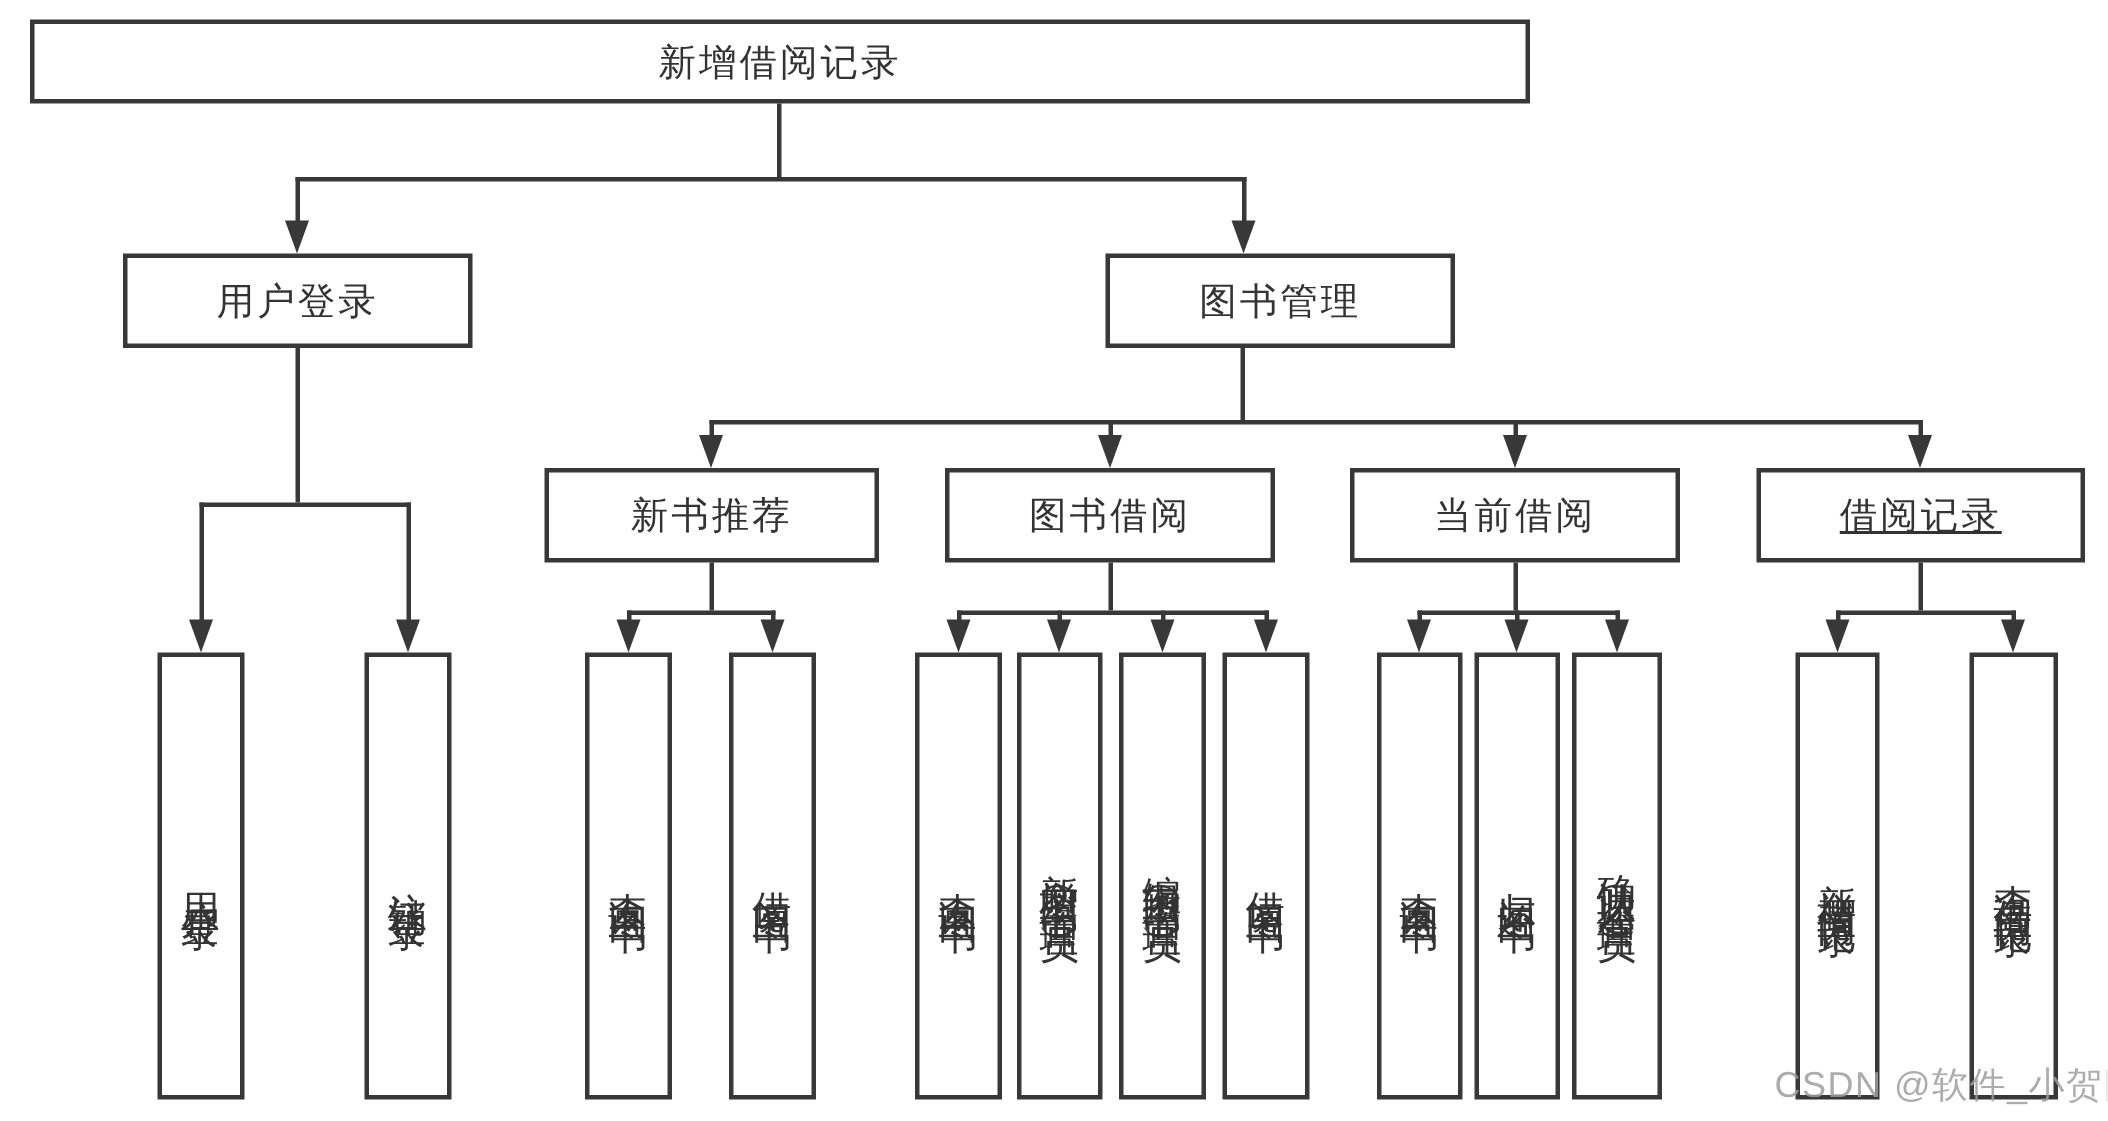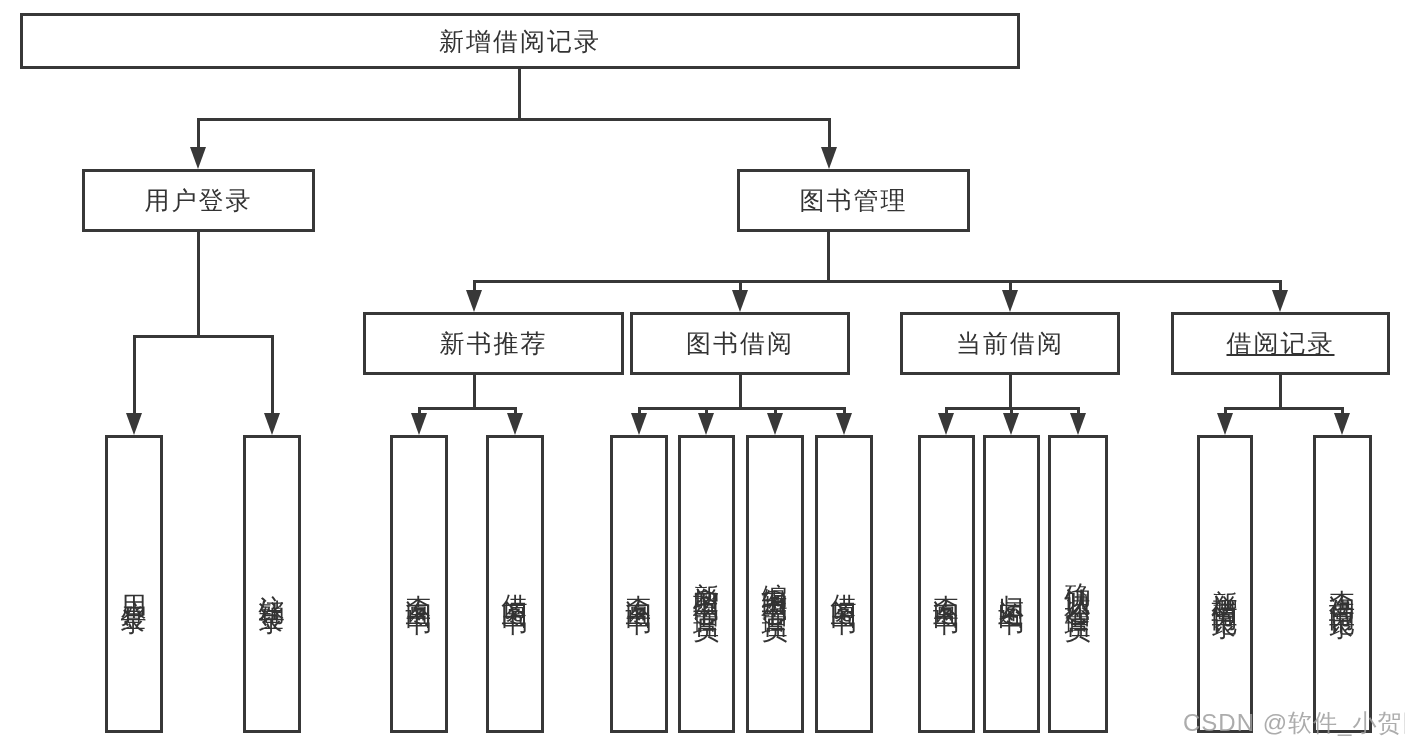--- a/index.html
+++ b/index.html
@@ -91,21 +91,21 @@
   <div class="hline" style="left:473px;top:280px;width:809px;"></div>
   <div class="stem" style="left:473px;top:280px;height:11px;"></div>
   <div class="tri" style="left:466px;top:290px;"></div>
   <div class="stem" style="left:739px;top:280px;height:11px;"></div>
   <div class="tri" style="left:732px;top:290px;"></div>
   <div class="stem" style="left:1009px;top:280px;height:11px;"></div>
   <div class="tri" style="left:1002px;top:290px;"></div>
   <div class="stem" style="left:1279px;top:280px;height:11px;"></div>
   <div class="tri" style="left:1272px;top:290px;"></div>
 
-  <div class="hbox" style="left:363px;top:312px;width:261px;height:63px;">新书推荐</div>
+  <div class="hbox" style="left:363px;top:312px;width:223px;height:63px;">新书推荐</div>
   <div class="hbox" style="left:630px;top:312px;width:220px;height:63px;">图书借阅</div>
   <div class="hbox" style="left:900px;top:312px;width:220px;height:63px;">当前借阅</div>
   <div class="hbox" style="left:1171px;top:312px;width:219px;height:63px;text-decoration:underline;">借阅记录</div>
 
   <div class="vline" style="left:473px;top:375px;height:32px;"></div>
   <div class="hline" style="left:418px;top:407px;width:99px;"></div>
   <div class="stem" style="left:418px;top:407px;height:7px;"></div>
   <div class="tri" style="left:411px;top:413px;"></div>
   <div class="stem" style="left:514px;top:407px;height:7px;"></div>
   <div class="tri" style="left:507px;top:413px;"></div>

